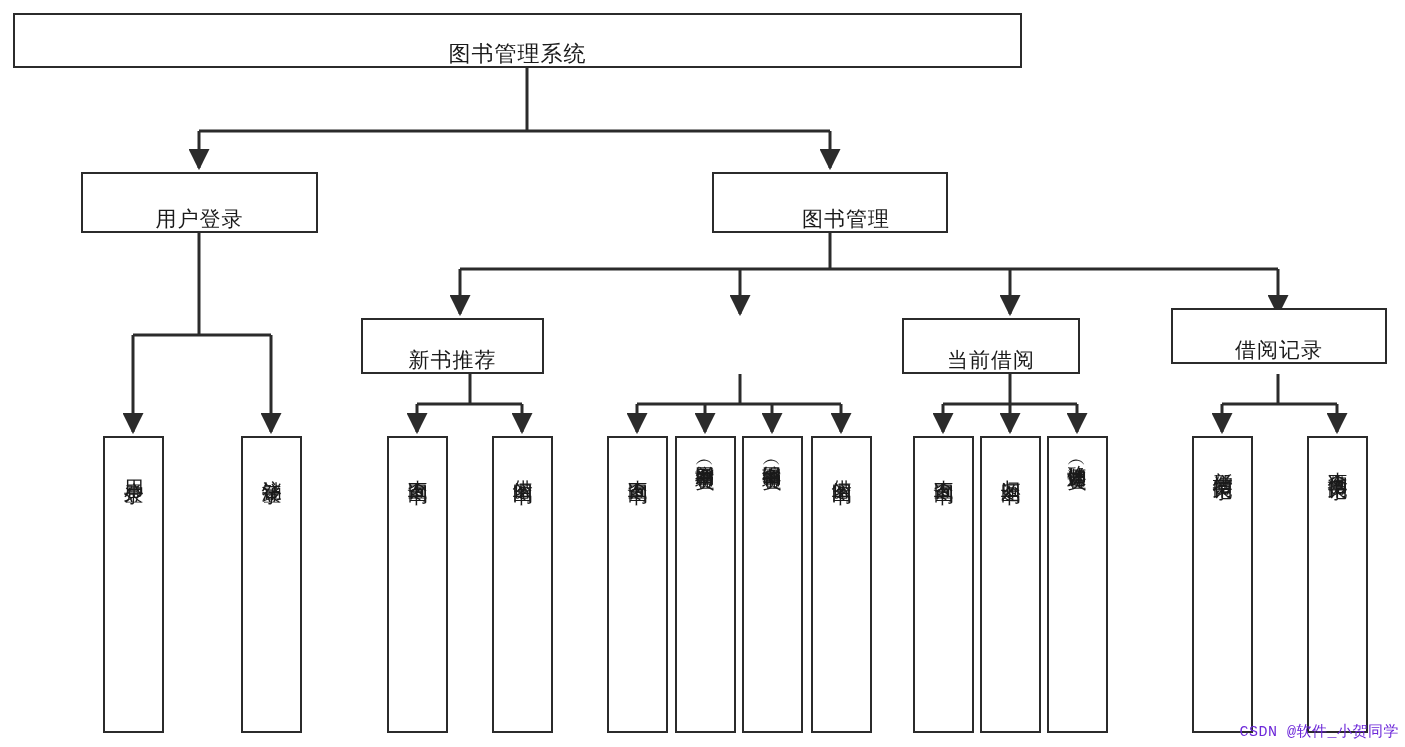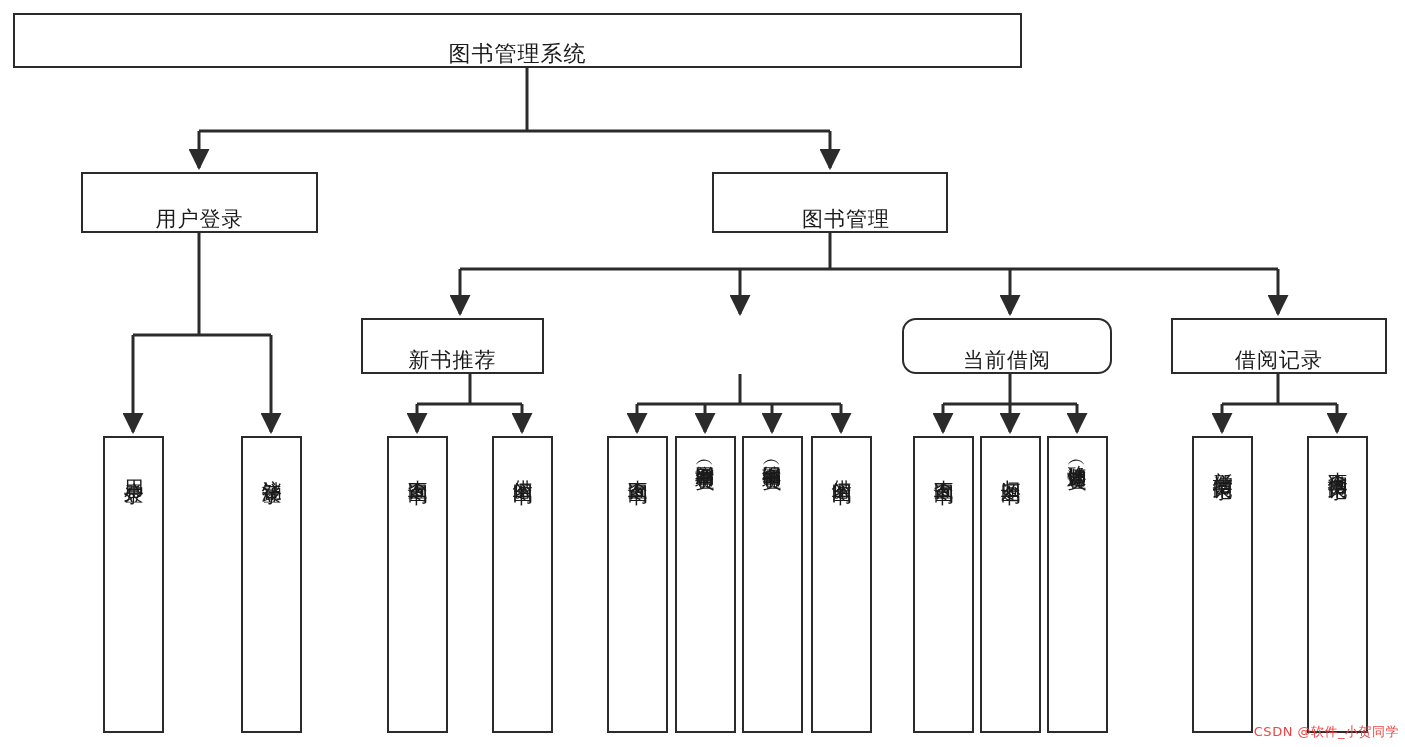--- a/index.html
+++ b/index.html
@@ -63,25 +63,26 @@
     white-space: nowrap;
   }
   .node.vert.tall-text .label {
     font-size: 19px;
     letter-spacing: 1px;
   }
   #watermark {
     position: absolute;
     right: 6px;
     bottom: 6px;
-    font-size: 13px;
-    color: #ef4444;
+    font-size: 15px;
+    color: #6d28d9;
     letter-spacing: 0.5px;
     white-space: nowrap;
     user-select: none;
+    font-family: Liberation Mono, monospace;
   }
 </style>
 </head>
 <body>
 
 <div id="diagram-root">
 
   <svg id="edges-layer" viewBox="0 0 1405 747" width="1405" height="747" xmlns="http://www.w3.org/2000/svg">
     <defs>
       <marker id="arrowhead" viewBox="0 0 10 10" refX="9" refY="5" markerWidth="7" markerHeight="7" orient="auto-start-reverse">
@@ -139,24 +140,24 @@
   <div class="node horiz" style="left:81px; top:172px; width:237px; height:61px;">
     <span class="label">用户登录</span>
   </div>
   <div class="node horiz" style="left:712px; top:172px; width:236px; height:61px;padding-left:32px;">
     <span class="label">图书管理</span>
   </div>
 
   <div class="node horiz" style="left:361px; top:318px; width:183px; height:56px;">
     <span class="label">新书推荐</span>
   </div>
-  <div class="node horiz" style="left:902px; top:318px; width:210px; height:56px;border-radius:14px;">
+  <div class="node horiz" style="left:902px; top:318px; width:178px; height:56px;">
     <span class="label">当前借阅</span>
   </div>
-  <div class="node horiz" style="left:1171px; top:318px; width:216px; height:56px;">
+  <div class="node horiz" style="left:1171px; top:308px; width:216px; height:56px;">
     <span class="label">借阅记录</span>
   </div>
 
   <div class="node vert" style="left:103px; top:436px; width:61px; height:297px;">
     <span class="label">用户登录</span>
   </div>
   <div class="node vert" style="left:241px; top:436px; width:61px; height:297px;">
     <span class="label">注销登录</span>
   </div>
 

